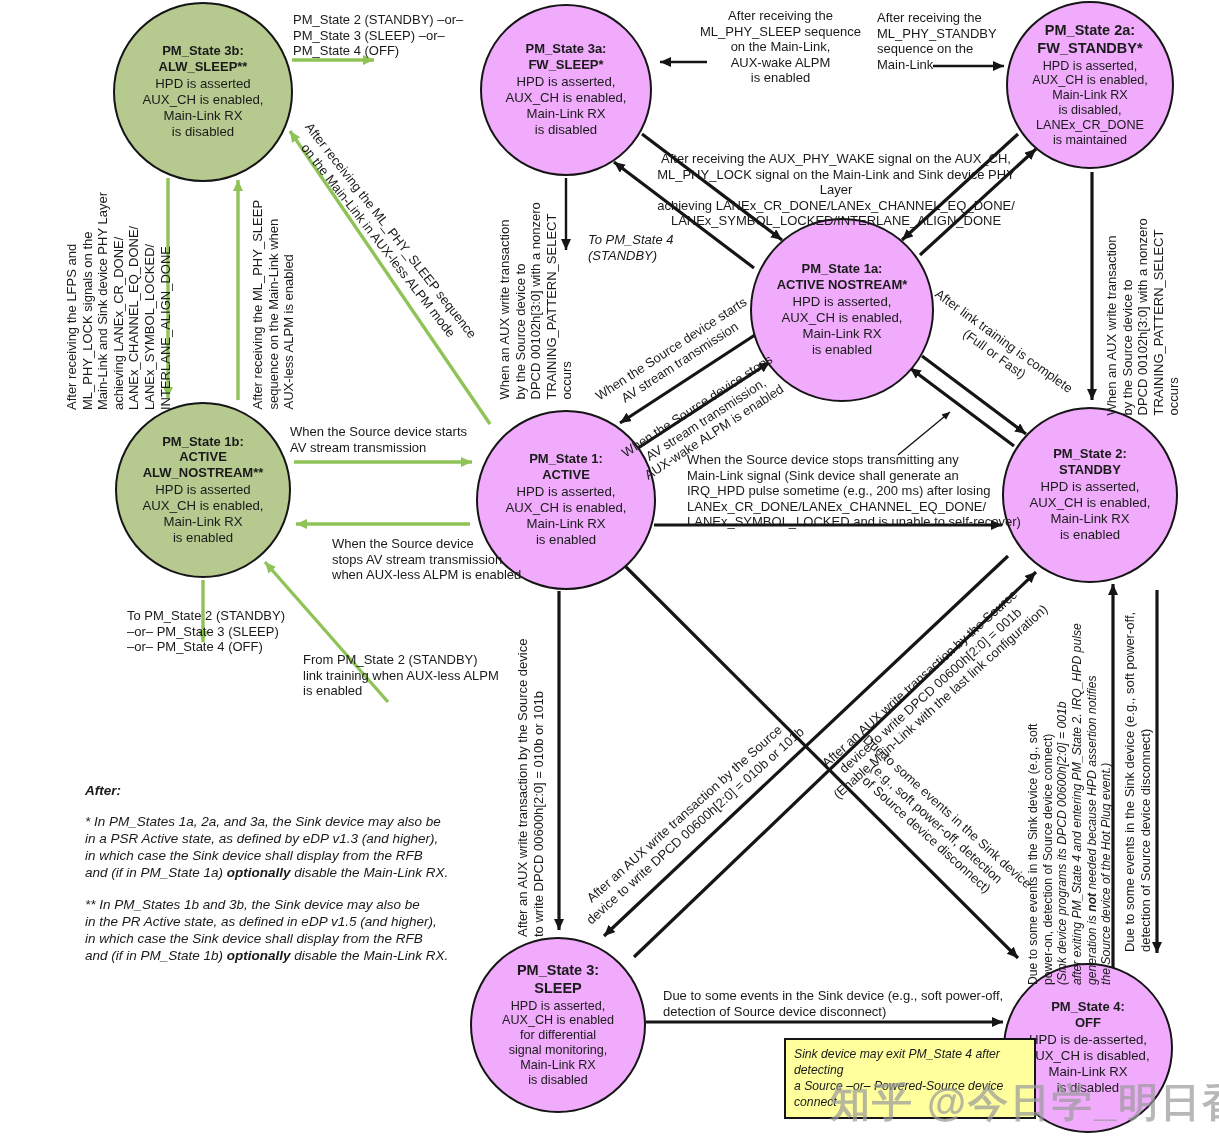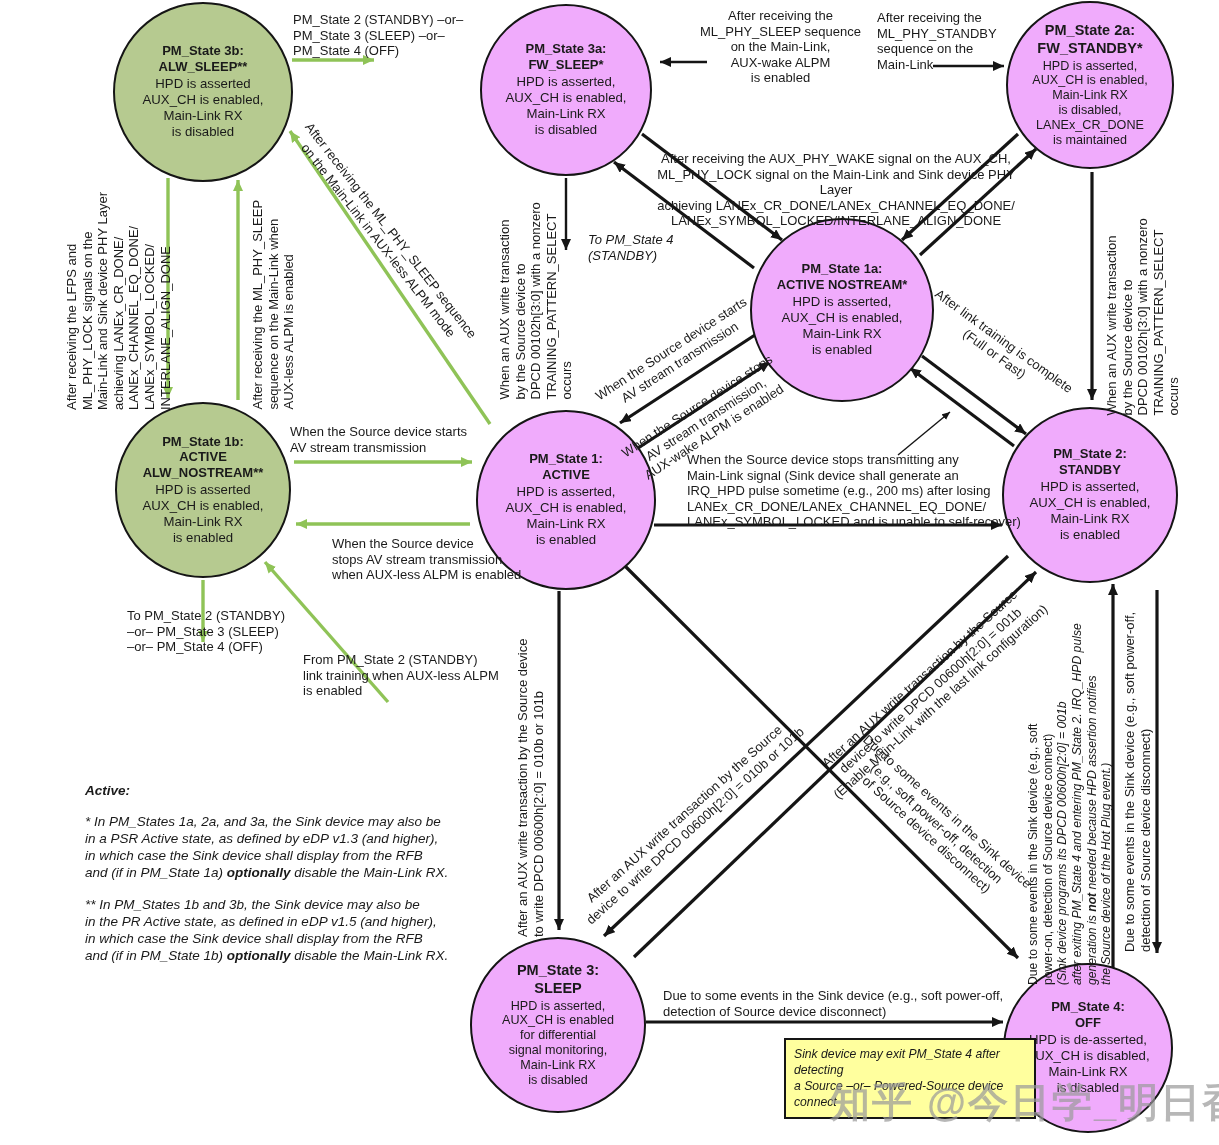--- a/index.html
+++ b/index.html
@@ -233,21 +233,21 @@
   <div class="lbl rot ctr" style="left:540px;top:804px;width:300px;height:32px;transform:rotate(-42deg);">After an AUX write transaction by the Source
 device to write DPCD 00600h[2:0] = 010b or 101b</div>
   <div class="lbl rot ctr" style="left:780px;top:667px;width:300px;height:46px;transform:rotate(-42deg);">After an AUX write transaction by the Source
 device to write DPCD 00600h[2:0] = 001b
 (Enable Main-Link with the last link configuration)</div>
   <div class="lbl rot ctr" style="left:812px;top:800px;width:250px;height:46px;transform:rotate(42deg);">Due to some events in the Sink device
 (e.g., soft power-off, detection
 of Source device disconnect)</div>
 
   <div class="notes" style="left:85px;top:783px;">
-    <div class="nh">Active:</div>
+    <div class="nh">After:</div>
     <p><span>* In PM_States 1a, 2a, and 3a, the Sink device may also be
 in a PSR Active state, as defined by eDP v1.3 (and higher),
 in which case the Sink device shall display from the RFB
 and (if in PM_State 1a) </span><span class="bold">optionally</span><span> disable the Main-Link RX.</span></p>
     <p><span>** In PM_States 1b and 3b, the Sink device may also be
 in the PR Active state, as defined in eDP v1.5 (and higher),
 in which case the Sink device shall display from the RFB
 and (if in PM_State 1b) </span><span class="bold">optionally</span><span> disable the Main-Link RX.</span></p>
   </div>
 

